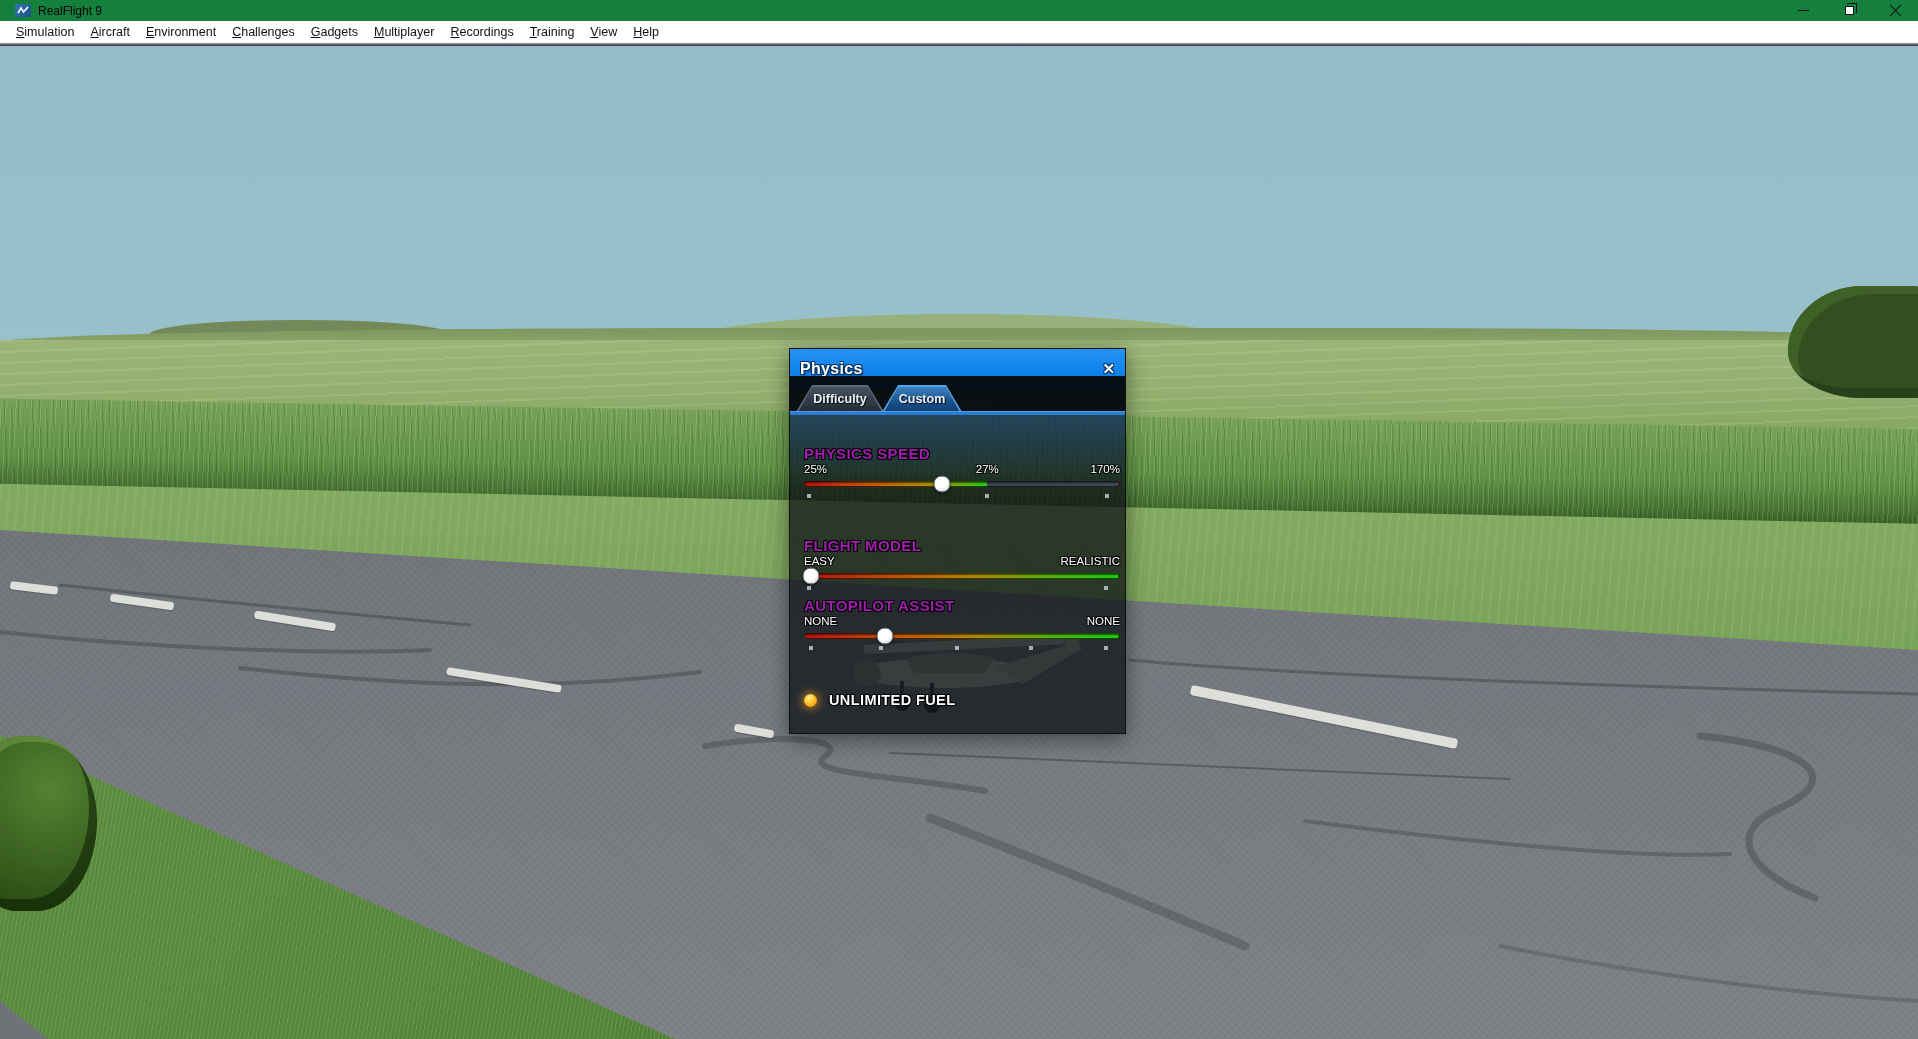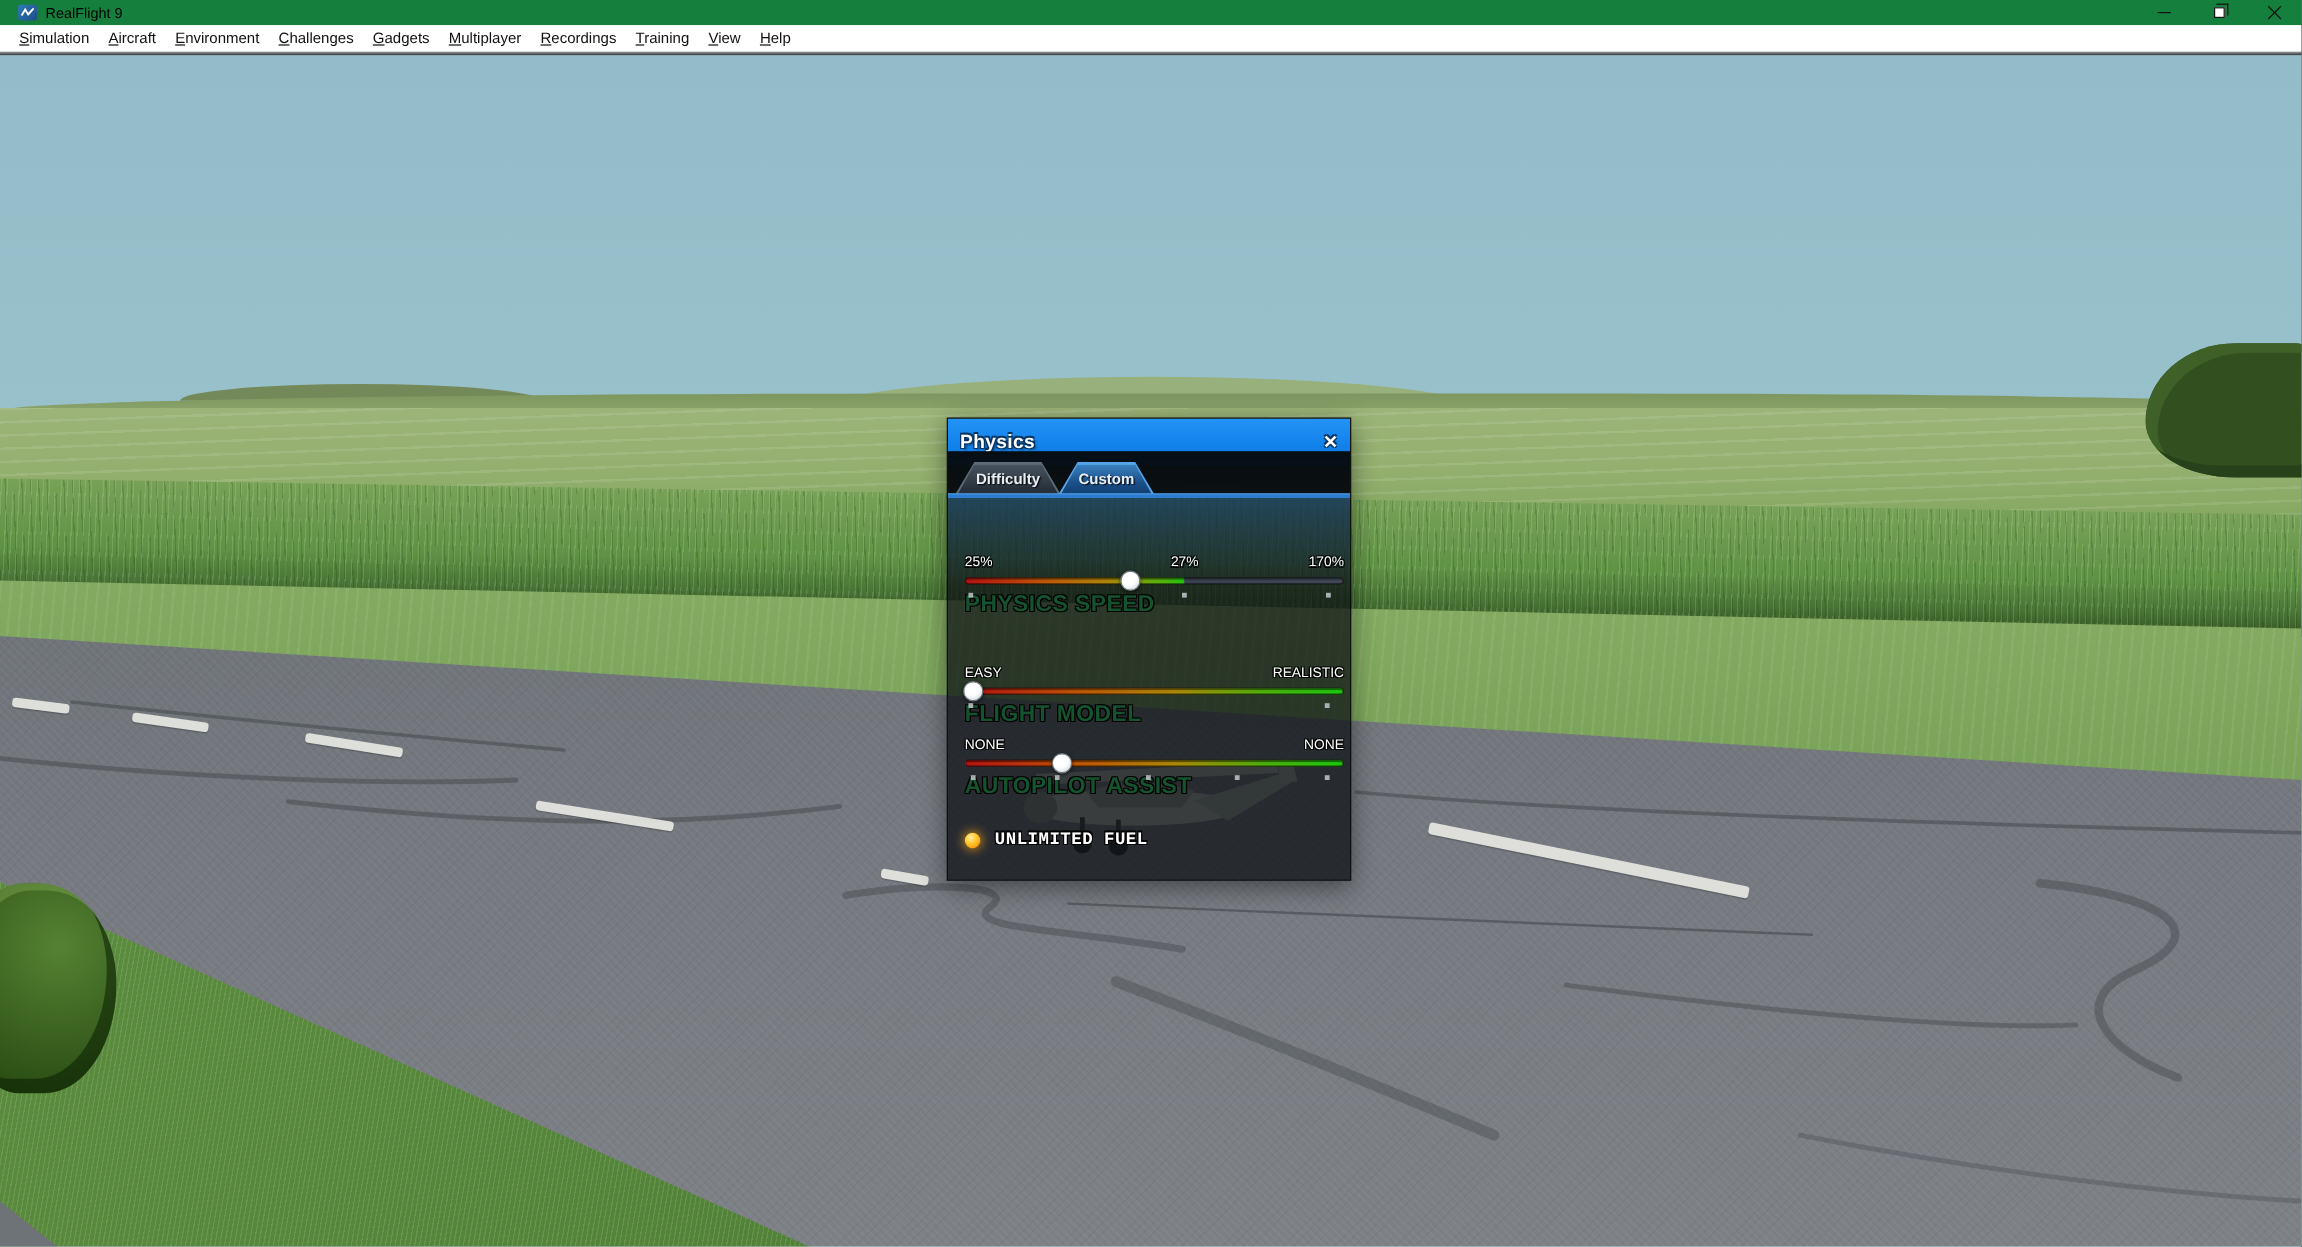--- a/index.html
+++ b/index.html
@@ -99,41 +99,41 @@
   .tab-label { position:absolute; inset:0; display:flex; align-items:center; justify-content:center;
                font-size:12.5px; font-weight:bold; color:#e8eef3;
                text-shadow:1px 1px 1px rgba(0,0,0,.9); }
   .tab-underline { position:absolute; left:0; right:0; top:63px; height:3px; background:#2d7cd0;
                box-shadow:0 -1px 0 #4e9ce4; }
   .tab-glow { position:absolute; left:0; right:0; top:66px; height:72px;
                background:linear-gradient(180deg,rgba(28,84,140,.5),rgba(28,84,140,0)); }
 
   .outline { text-shadow:-1px -1px 0 rgba(0,0,0,.95),1px -1px 0 rgba(0,0,0,.95),-1px 1px 0 rgba(0,0,0,.95),1px 1px 0 rgba(0,0,0,.95); }
   .group { position:absolute; left:14px; width:316px; height:62px; }
-  .hdr { position:absolute; left:0; top:0; font-size:19px; font-weight:bold; color:#14532d; letter-spacing:.4px;margin-top:48px; }
+  .hdr { position:absolute; left:0; top:0; font-size:15px; font-weight:bold; color:#a21caf; letter-spacing:.4px; }
   .scale-row { position:absolute; left:0; right:0; top:18px; height:13px; font-size:11.5px; color:#fff; }
   .sl-left  { position:absolute; left:0; }
   .sl-mid   { position:absolute; left:58%; transform:translateX(-50%); }
   .sl-right { position:absolute; right:0; }
   .track { position:absolute; left:0; top:36px; width:316px; height:6px; border:1px solid rgba(0,0,0,.6); border-radius:3px;
            box-shadow:inset 0 1px 1px rgba(0,0,0,.5); }
   .grad-speed { background:linear-gradient(90deg,#b51313 0%,#bf5606 20%,#ad8808 38%,#55b40c 52%,#22c60e 57.8%,#3a4150 58%,#404856 100%); }
   .grad-full  { background:linear-gradient(90deg,#b51313 0%,#bf5606 30%,#ad8808 55%,#4cb30c 80%,#1cc80d 100%); }
   .thumb { position:absolute; top:50%; width:17px; height:17px; border-radius:50%;
            transform:translate(-50%,-50%);
            background:radial-gradient(circle at 40% 32%,#ffffff 45%,#dfe3e6 75%,#c3c8cc 100%);
            border:1px solid #6f767e; box-shadow:0 1px 3px rgba(0,0,0,.75); }
   .ticks { position:absolute; left:0; top:49px; width:316px; height:5px; }
   .ticks i { position:absolute; width:4px; height:4px; background:#c2c7cc; opacity:.85; transform:translateX(-50%); }
 
   .fuel-row { position:absolute; left:14px; top:342px; height:18px; display:flex; align-items:center; cursor:default; }
   .fuel-orb { width:13px; height:13px; border-radius:50%; margin-right:12px;
               background:radial-gradient(circle at 38% 30%,#ffef9e 0%,#ffc832 40%,#f59e10 75%,#d87a00 100%);
               box-shadow:0 0 8px 2px rgba(255,165,20,.6); }
-  .fuel-label { font-size:14.5px; font-weight:bold; color:#fff; letter-spacing:.4px;font-family:Liberation Mono, monospace; }
+  .fuel-label { font-size:14.5px; font-weight:bold; color:#fff; letter-spacing:.4px; }
 </style>
 </head>
 <body>
 
 <div class="window">
 
   <div class="titlebar">
     <div class="app-icon">
       <svg width="12" height="9" viewBox="0 0 12 9">
           <path d="M1 7 L4 2 L6.5 6 L11 1" stroke="#fff" stroke-width="1.6" fill="none"></path>

